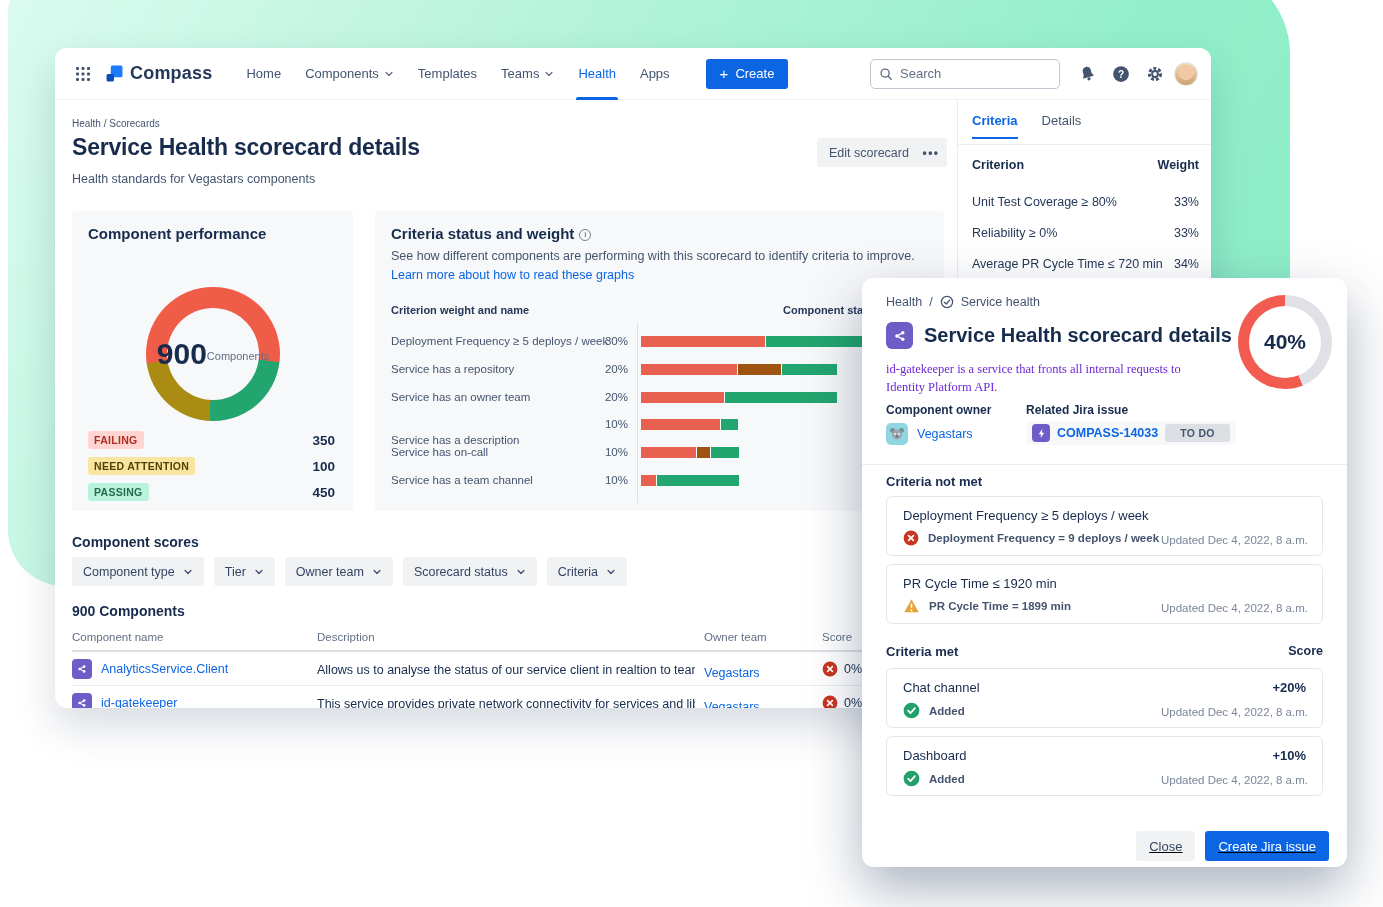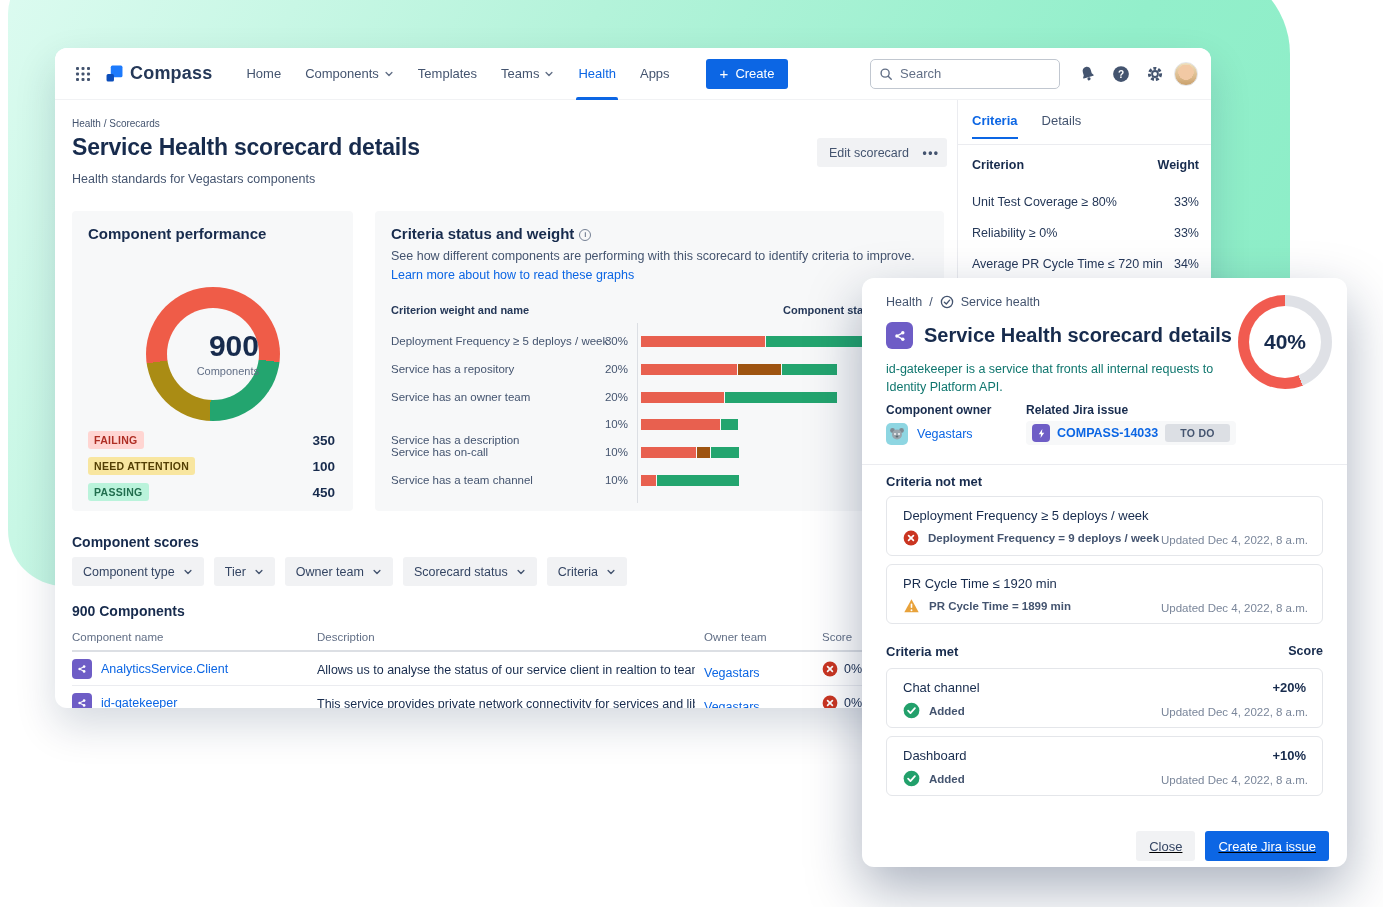--- a/index.html
+++ b/index.html
@@ -50,21 +50,21 @@
     border:none; border-radius:3px; font-size:12.5px; font-weight:500; color:#44546F; font-family:inherit; cursor:pointer; }
   .more-btn { position:absolute; left:860px; top:90px; height:29px; width:32px; background:#F1F2F4;
     border:none; border-radius:3px; color:#44546F; font-size:12px; letter-spacing:1.5px; font-weight:700; cursor:pointer; }
 
   
   .perf-card { position:absolute; left:17px; top:163px; width:281px; height:300px; background:#F7F8F9; border-radius:4px; }
   .card-title { position:absolute; left:16px; top:14px; font-size:15px; font-weight:700; color:#172B4D; }
   .perf-desc { position:absolute; left:16px; top:38px; width:252px; font-size:12.5px; line-height:1.38; color:#44546F; }
   .donut { position:absolute; left:74px; top:76px; width:134px; height:134px; border-radius:50%; }
   .donut-hole { position:absolute; left:21px; top:21px; width:92px; height:92px; border-radius:50%;
-    background:#F7F8F9; display:flex; flex-direction:column; align-items:flex-end; justify-content:center; }
+    background:#F7F8F9; display:flex; align-items:center; justify-content:center; }
   .donut-value { font-size:30px; font-weight:600; color:#172B4D; line-height:1; }
   .donut-label { font-size:11px; color:#626F86; margin-top:4px; }
   .legend { position:absolute; left:16px; right:18px; top:216px; }
   .legend-row { display:flex; align-items:center; justify-content:space-between; height:26px; }
   .legend-badge { font-size:10.5px; font-weight:700; letter-spacing:.3px; padding:3px 6px; border-radius:3px; }
   .legend-value { font-size:13.5px; font-weight:600; color:#172B4D; }
 
   
   .crit-card { position:absolute; left:320px; top:163px; width:569px; height:300px; background:#F7F8F9; border-radius:4px; }
   .crit-desc { position:absolute; left:16px; top:38px; width:535px; font-size:12.5px; color:#44546F; }
@@ -110,21 +110,21 @@
     font-size:12.5px; color:#172B4D; }
 
   
   .modal { position:absolute; left:862px; top:278px; width:485px; height:589px; background:#fff; border-radius:12px;
     box-shadow:0 22px 54px rgba(9,30,66,.34); z-index:5; }
   .m-breadcrumb { position:absolute; left:24px; top:17px; display:flex; align-items:center; gap:7px;
     font-size:12.5px; color:#44546F; }
   .m-title-row { position:absolute; left:24px; top:44px; display:flex; align-items:center; gap:11px; }
   .m-comp-icon { width:27px; height:27px; border-radius:6px; background:#6E5DC6; display:flex; align-items:center; justify-content:center; }
   .m-title { font-size:20px; font-weight:600; color:#172B4D; }
-  .m-desc { position:absolute; left:24px; top:82px; width:330px; font-size:12.5px; line-height:1.45; color:#0f766e; }
+  .m-desc { position:absolute; left:24px; top:82px; width:330px; font-size:12.5px; line-height:1.45; color:#6d28d9;font-family:Liberation Serif, serif; }
   .ring { position:absolute; left:376px; top:17px; width:94px; height:94px; border-radius:50%; }
   .ring-hole { position:absolute; left:11px; top:11px; width:72px; height:72px; border-radius:50%; background:#fff;
     display:flex; align-items:center; justify-content:center; font-size:21px; font-weight:700; color:#172B4D; }
   .m-meta-label { position:absolute; top:125px; font-size:12px; font-weight:700; color:#172B4D; }
   .m-owner-val { position:absolute; left:24px; top:145px; display:flex; align-items:center; gap:9px; }
   .koala { width:22px; height:22px; border-radius:5px; background:#8ED6E2; display:flex; align-items:center; justify-content:center; }
   .jira-chip { position:absolute; left:164px; top:143px; display:flex; align-items:center; gap:7px;
     background:#F7F8F9; border-radius:4px; padding:3px 6px; }
   .jira-icon { width:18px; height:18px; border-radius:4px; background:#6E5DC6; display:flex; align-items:center; justify-content:center; }
   .jira-key { font-size:12.5px; font-weight:600; color:#0C66E4; cursor:pointer; }

